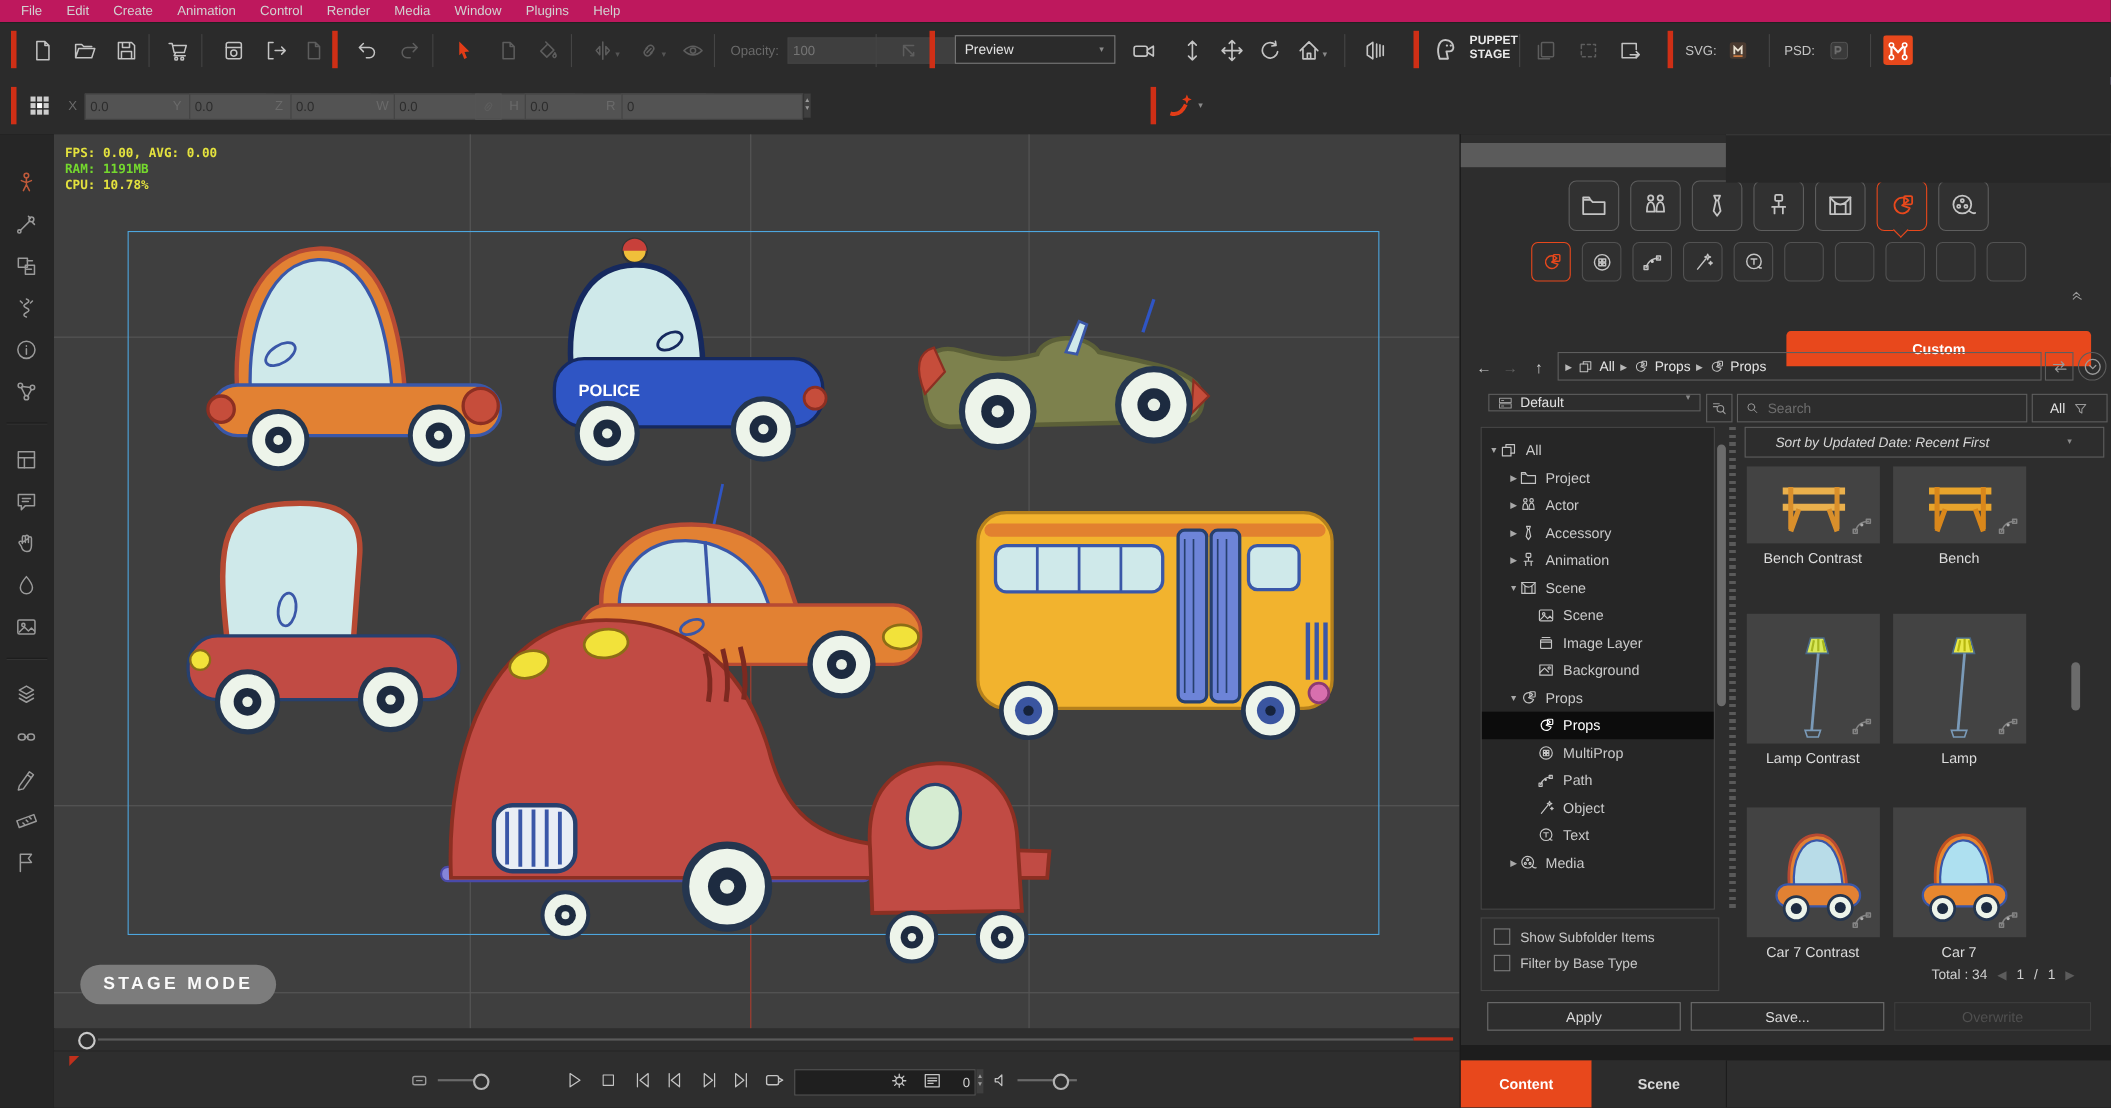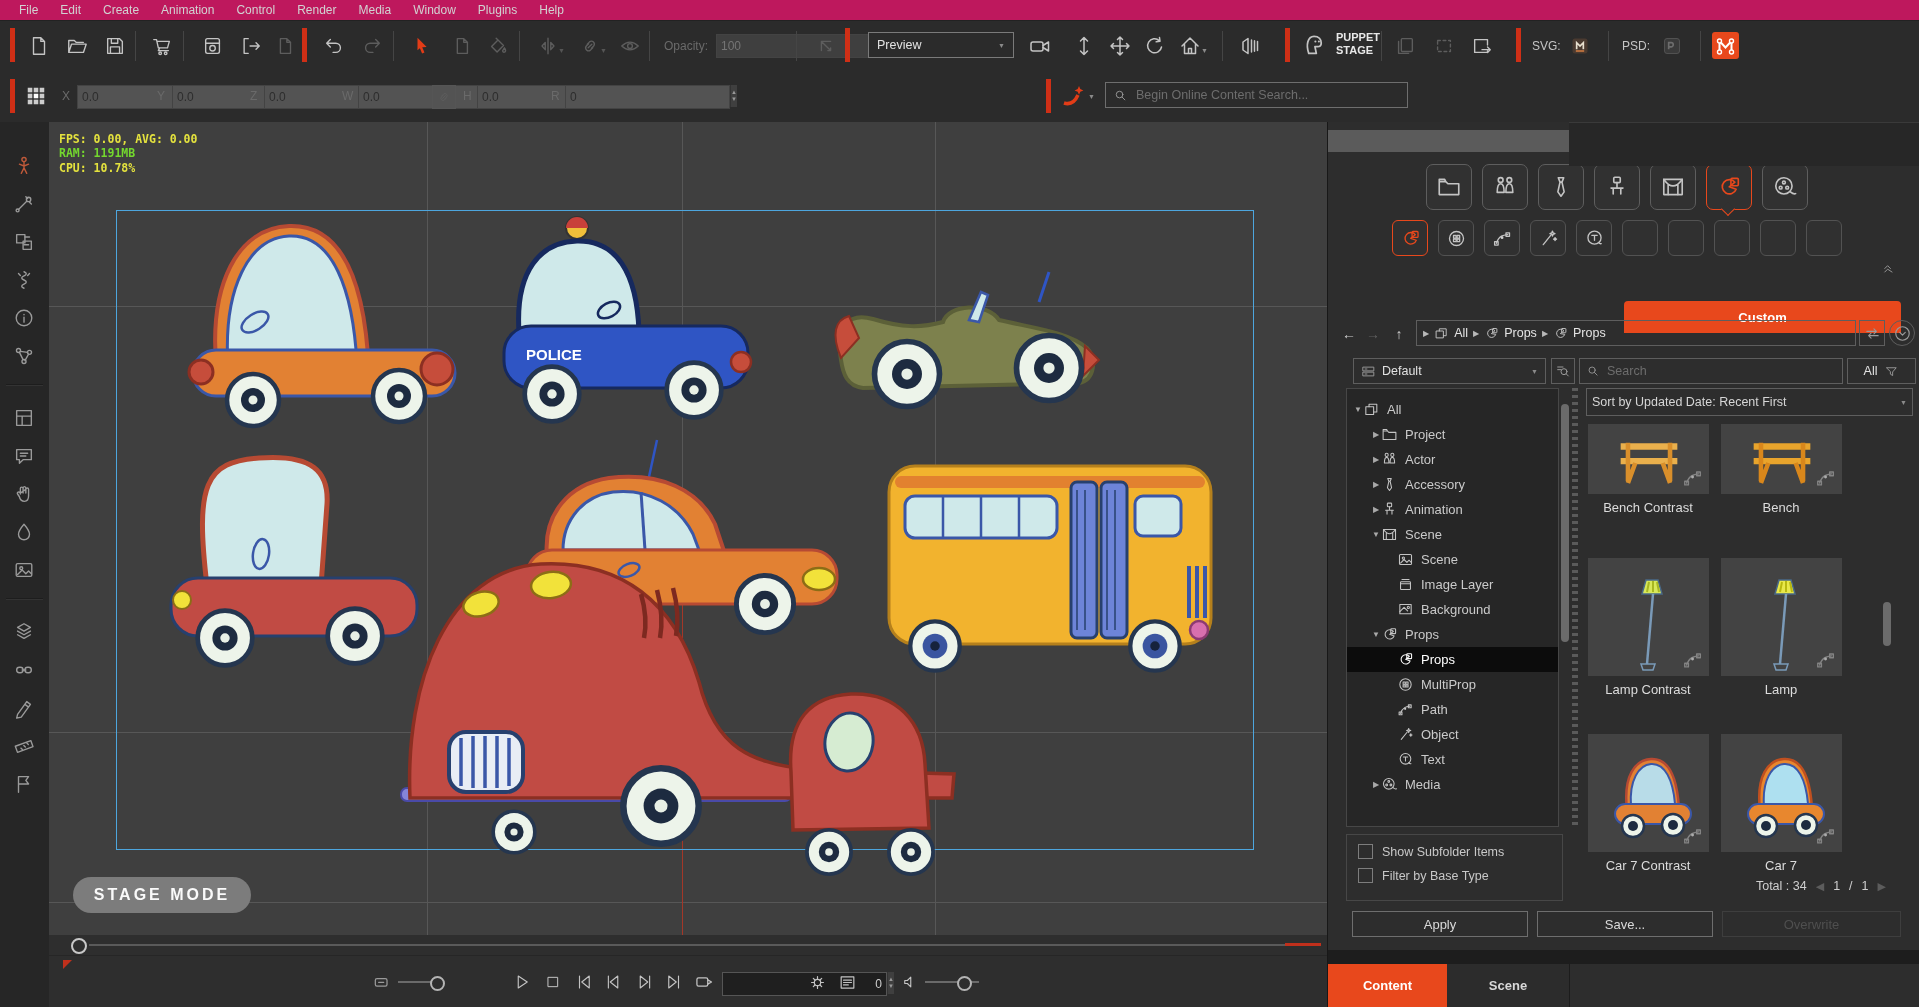--- a/index.html
+++ b/index.html
@@ -70,43 +70,43 @@
   #tab-template{left:18px;width:277px;background:#2f2f2f;border:1px solid #4c4c4c;border-bottom:none;color:#d8d8d8;}
   #tab-custom{left:296px;width:277px;background:#e8481c;color:#fff;margin-top:20px;}
   .navbtn{position:absolute;top:200px;width:22px;height:24px;display:flex;align-items:center;justify-content:center;
           font-size:14px;color:#cfcfcf;}
   .navbtn.dim{color:#616161;}
   #breadcrumb{position:absolute;left:88px;top:198px;width:440px;height:26px;border:1px solid #5e5e5e;
               display:flex;align-items:center;padding:0 6px;box-sizing:border-box;gap:5px;font-size:12.5px;color:#e4e4e4;}
   .bsep{font-size:8px;color:#b8b8b8;}
   .sqbtn{position:absolute;top:198px;width:26px;height:26px;border:1px solid #5e5e5e;box-sizing:border-box;
          display:flex;align-items:center;justify-content:center;}
-  #libbox{position:absolute;left:25px;top:236px;width:193px;height:26px;border:1px solid #5e5e5e;box-sizing:border-box;
-          display:flex;align-items:center;gap:6px;padding:0 7px;font-size:12.5px;color:#e2e2e2;}
+  #libbox{position:absolute;left:25px;top:236px;width:193px;height:16px;border:1px solid #5e5e5e;box-sizing:border-box;
+          display:flex;align-items:flex-start;gap:6px;padding:0 7px;font-size:12.5px;color:#e2e2e2;}
   #minisearchbtn{position:absolute;left:223px;top:236px;width:24px;height:26px;border:1px solid #5e5e5e;
                  box-sizing:border-box;display:flex;align-items:center;justify-content:center;}
   #searchbox{position:absolute;left:251px;top:236px;width:264px;height:26px;border:1px solid #5e5e5e;
              box-sizing:border-box;display:flex;align-items:center;gap:5px;padding:0 6px;}
   #searchbox input{flex:1;min-width:0;background:transparent;border:none;outline:none;color:#ddd;font-size:12.5px;
                    font-family:"Liberation Sans",sans-serif;}
   #searchbox input::placeholder,#onlinesearch input::placeholder{color:#6d6d6d;}
   #scopebox{position:absolute;left:519px;top:236px;width:69px;height:26px;border:1px solid #5e5e5e;box-sizing:border-box;
             display:flex;align-items:center;justify-content:center;gap:7px;font-size:12.5px;color:#e2e2e2;}
   #treebox{position:absolute;left:18px;top:266px;width:213px;height:439px;background:#262626;border:1px solid #474747;
            box-sizing:border-box;padding-top:8px;overflow:hidden;}
   .trow{position:relative;height:25px;display:flex;align-items:center;font-size:13px;color:#cacaca;}
   .trow.sel{background:#0c0c0c;color:#fff;}
   .exp{width:10px;font-size:8px;color:#a8a8a8;text-align:center;flex:none;}
   .ti{width:17px;height:17px;flex:none;margin-right:7px;}
   .lvl0{padding-left:6px;} .lvl1{padding-left:24px;} .lvl2{padding-left:50px;}
   #treescroll{position:absolute;left:233px;top:282px;width:8px;height:238px;background:#6b6b6b;border-radius:4px;}
   #treegutter{position:absolute;left:244px;top:266px;width:6px;height:439px;
               background:repeating-linear-gradient(#5a5a5a 0 3px,transparent 3px 7px);}
   #sortbar{position:absolute;left:258px;top:266px;width:327px;height:28px;border:1px solid #5e5e5e;box-sizing:border-box;
-           display:flex;align-items:center;padding:0 5px;font-size:12.5px;color:#d6d6d6;}
+           display:flex;align-items:center;padding:0 27px;font-size:12.5px;color:#d6d6d6;font-style:italic;}
   .thumb{position:absolute;width:121px;background:#434343;display:flex;align-items:flex-end;justify-content:center;overflow:hidden;}
   .tname{position:absolute;width:140px;text-align:center;font-size:13px;color:#dcdcdc;}
   .badge{position:absolute;right:5px;bottom:5px;width:22px;height:22px;opacity:.75;}
   #gridscroll{position:absolute;left:555px;top:480px;width:8px;height:44px;background:#6b6b6b;border-radius:4px;}
   #optbox{position:absolute;left:18px;top:712px;width:217px;height:67px;border:1px solid #474747;box-sizing:border-box;}
   .chkrow{display:flex;align-items:center;gap:9px;margin:9px 0 0 11px;font-size:12.5px;color:#c8c8c8;}
   .chk{width:13px;height:13px;border:1px solid #7d7d7d;background:#2d2d2d;flex:none;}
   .pbtn{position:absolute;top:789px;height:26px;border:1px solid #6e6e6e;display:flex;align-items:center;
         justify-content:center;font-size:13px;color:#dadada;box-sizing:border-box;}
   .pbtn.disabled{border-color:#3e3e3e;color:#4f4f4f;}
@@ -526,26 +526,20 @@
         </div>
       </div>
     <div class="abs redbar" style="left:1046px;top:9px"></div>
     <div class="abs" style="left:1060px;top:13px;display:flex;align-items:center">
       <svg width="28" height="26" viewBox="0 0 28 26">
           <path d="M4 20 q9 3 14-8" stroke="#e23c17" stroke-width="3.5" fill="none"></path>
           <path d="M19 3 l1.3 3.1 3.1 1.3 -3.1 1.3 -1.3 3.1 -1.3-3.1 -3.1-1.3 3.1-1.3 Z" fill="#e23c17"></path>
         </svg>
       <span class="caret">▼</span>
     </div>
-    <div class="abs" id="onlinesearch" style="left:1105px;top:12px;width:303px;height:26px;border:1px solid #6e6e6e;display:flex;align-items:center;gap:6px;padding:0 7px;box-sizing:border-box">
-      <svg class="ic" width="15" height="15" viewBox="0 0 24 24">
-          <use href="#sym-search"></use>
-        </svg>
-      <input style="flex: 1 1 0%; min-width: 0px; background: transparent; border: none; outline: none; color: rgb(204, 204, 204); font-size: 12.5px; font-family: &quot;Liberation Sans&quot;, sans-serif;" placeholder="Begin Online Content Search...">
-    </div>
   </div>
 
   <div id="lefttools" class="abs">
     <div class="ltool" style="top:33px">
         <svg class="ic" style="stroke:#c05a3a" width="22" height="22" viewBox="0 0 24 24">
           <circle cx="12" cy="5" r="2.3"></circle>
           <path d="M12 8 v6 M7 10 l5 2 5-2 M9 20 l3-6 3 6"></path>
         </svg>
       </div>
     <div class="ltool" style="top:71px">

